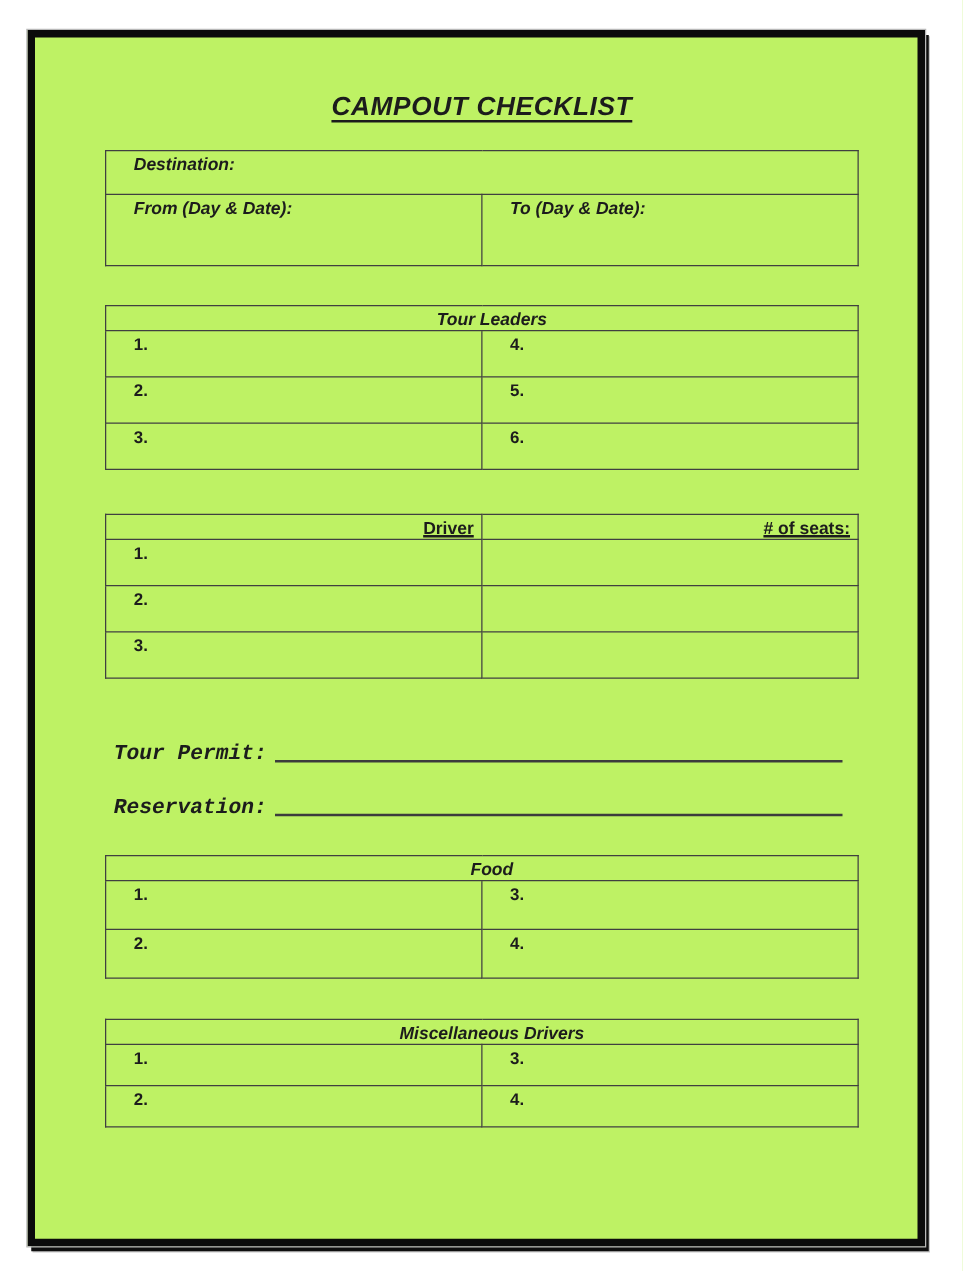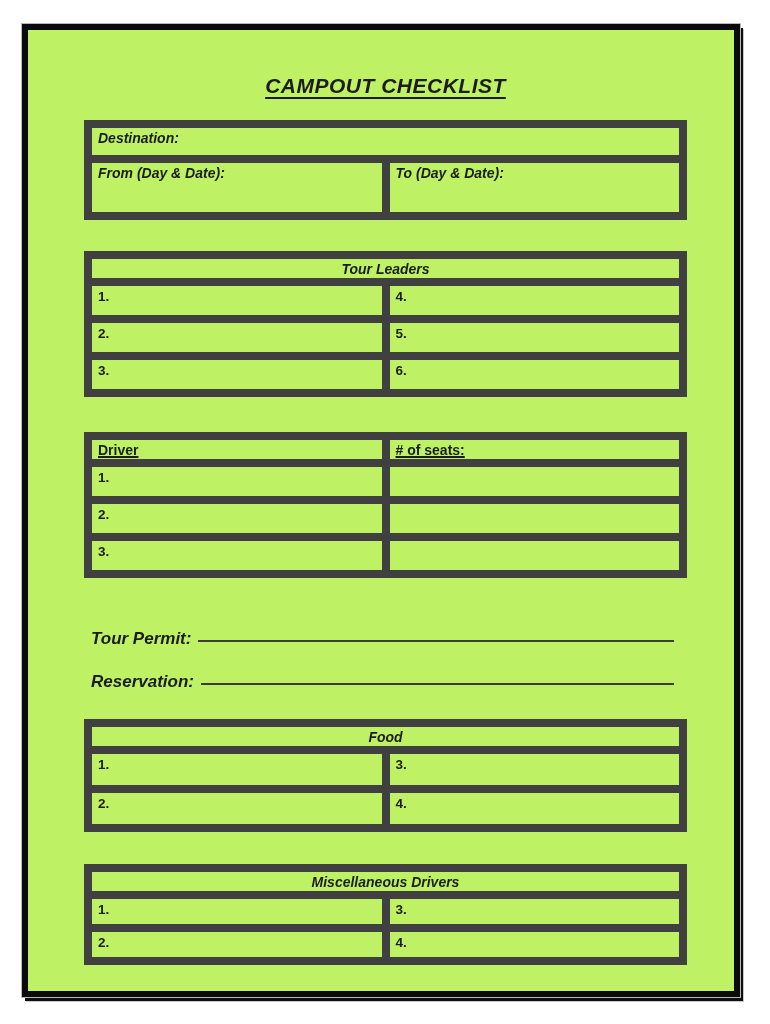--- a/index.html
+++ b/index.html
@@ -33,35 +33,35 @@
     text-decoration: underline;
     text-decoration-thickness: 2px;
     text-underline-offset: 4px;
   }
   table.tbl {
     border-collapse: collapse;
     width: 603px;
     table-layout: fixed;
   }
   table.tbl td {
-    border: 8px solid #404040;
+    border: 1px solid #404040;
     vertical-align: top;
-    padding: 2px 6px 0 6px;
+    padding: 2px 6px 0 22px;
     font-size: 14px;
     margin-top: 25px;
   }
   td.hdr {
     text-align: center;
     font-weight: bold;
     font-style: italic;
     padding: 0 0 1px 0;
     line-height: 17px;
   }
   td.subhdr {
-    text-align: left;
+    text-align: right;
     font-weight: bold;
     padding: 0 0 1px 0;
     line-height: 17px;
   }
   .u { text-decoration: underline; text-decoration-thickness: 1.5px; }
   .lbl { font-weight: bold; font-style: italic; }
   .num { font-weight: bold; font-size: 13.5px; }
   
   .trip-table    { margin-top: 20px; }
   .trip-table tr.r1 td { height: 35px; }
@@ -70,22 +70,23 @@
   .adult-table tr.row td { height: 37px; }
   .drivers-table { margin-top: 35px; }
   .drivers-table tr.row td { height: 37px; }
   .food-table    { margin-top: 26px; }
   .food-table tr.row td { height: 39px; }
   .misc-table    { margin-top: 32px; }
   .misc-table tr.row td { height: 33px; }
   .fill-lines { margin-top: 50px; padding-left: 7px; width: 590px; }
   .fill-line {
     display: flex;
-    align-items: flex-start;
+    align-items: center;
     height: 22px;
+    font-family: Liberation Mono, monospace;
   }
   .fill-line + .fill-line { margin-top: 21px; }
   .fill-line .lbl { font-size: 17px; line-height: 22px; }
   .fill-line .line {
     flex: 1;
     border-bottom: 2px solid #3c3c3c;
     margin-left: 7px;
     margin-bottom: 2px;
     min-height: 14px;
   }

